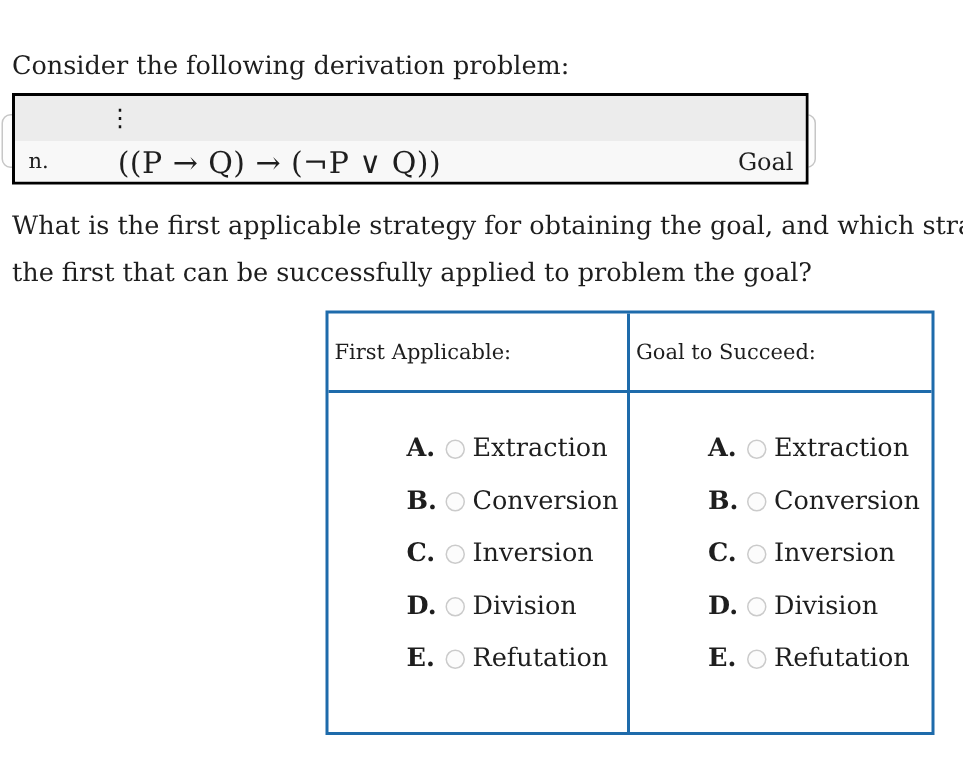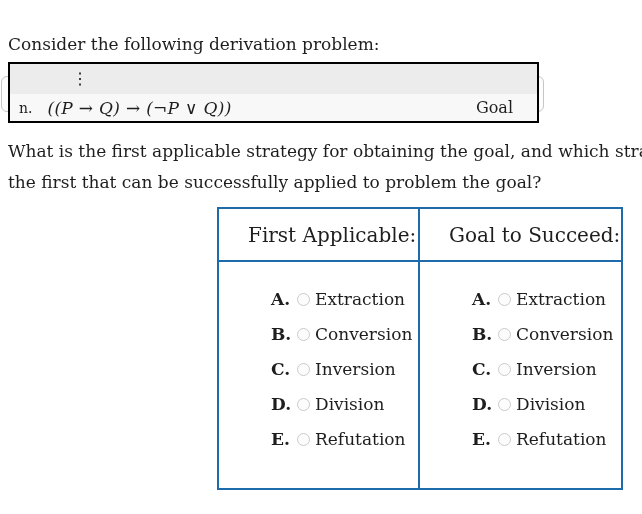--- a/index.html
+++ b/index.html
@@ -29,36 +29,36 @@
   }
   .deriv-row1{position:relative;height:30px;background:#ececec;}
   .ellipsis{
     position:absolute;left:62px;top:3px;font-size:16px;line-height:24px;color:#111;
   }
   .deriv-row2{
     position:relative;height:27px;background:#f8f8f8;
     display:flex;align-items:center;
   }
   .row-label{margin-left:9px;font-size:14px;}
-  .formula{margin-left:15px;font-size:17px;font-style:italic;letter-spacing:.3px;}
-  .goal-label{margin-left:auto;margin-right:24px;font-size:16px;}
+  .formula{margin-left:46px;font-size:20px;letter-spacing:.3px;}
+  .goal-label{margin-left:auto;margin-right:8px;font-size:16px;}
 
   
   .question{position:absolute;left:8px;top:136px;font-size:17px;line-height:31px;}
   .qline{display:block;white-space:nowrap;}
   .question b{font-weight:normal;}
 
   
   .answer-table{
     position:absolute;left:217px;top:207px;width:406px;height:283px;
     border:2px solid var(--blue);box-sizing:border-box;background:#fff;
     display:grid;grid-template-columns:1fr 1fr;grid-template-rows:53px 1fr;
   }
   .hcell{
-    display:flex;align-items:center;padding-left:29px;font-size:20px;
+    display:flex;align-items:center;padding-left:4px;font-size:14px;
     border-bottom:2px solid var(--blue);box-sizing:border-box;
   }
   .hcell.left,.bcell.left{border-right:2px solid var(--blue);}
   .bcell{padding-top:19px;box-sizing:border-box;}
   .option-row{
     height:35px;display:flex;align-items:center;margin-left:52px;
     font-size:17px;cursor:pointer;
   }
   .opt-letter{font-weight:bold;width:24px;display:inline-block;}
   .radio{

